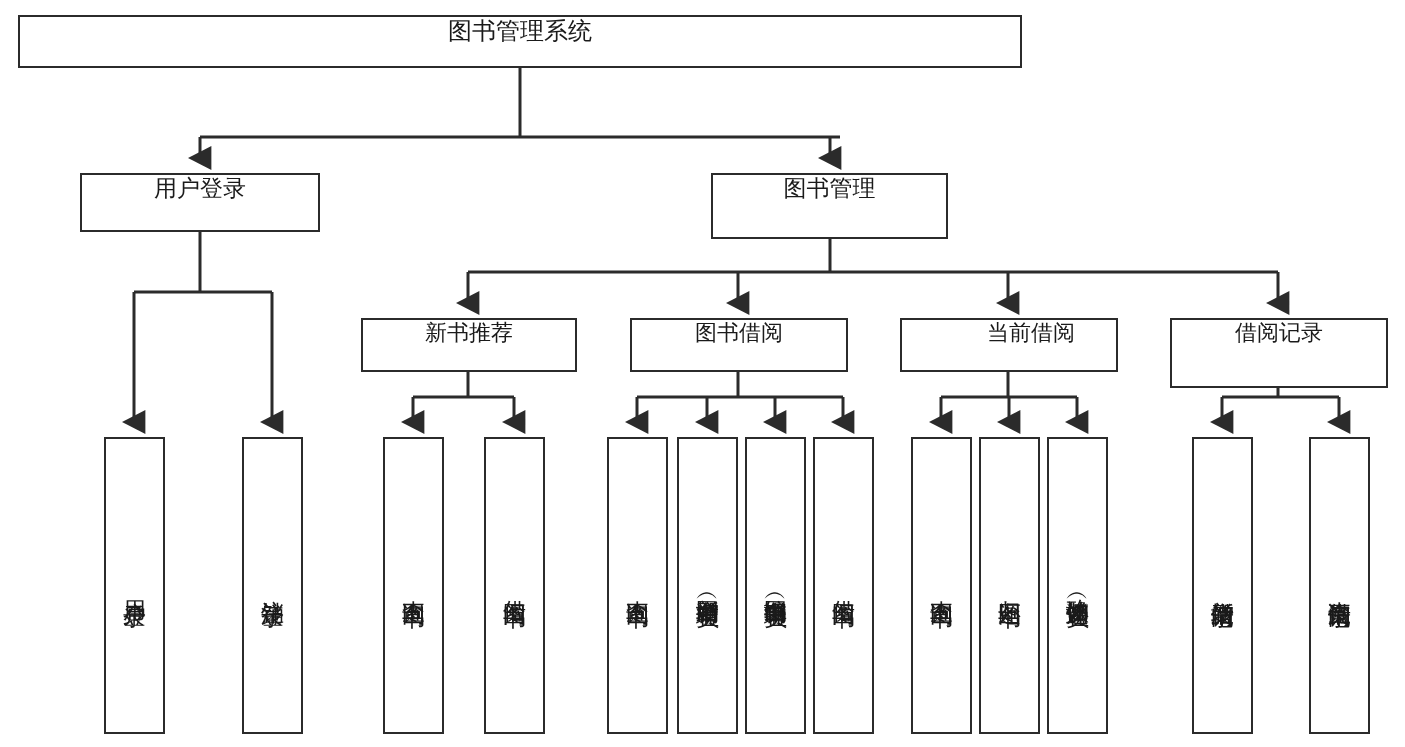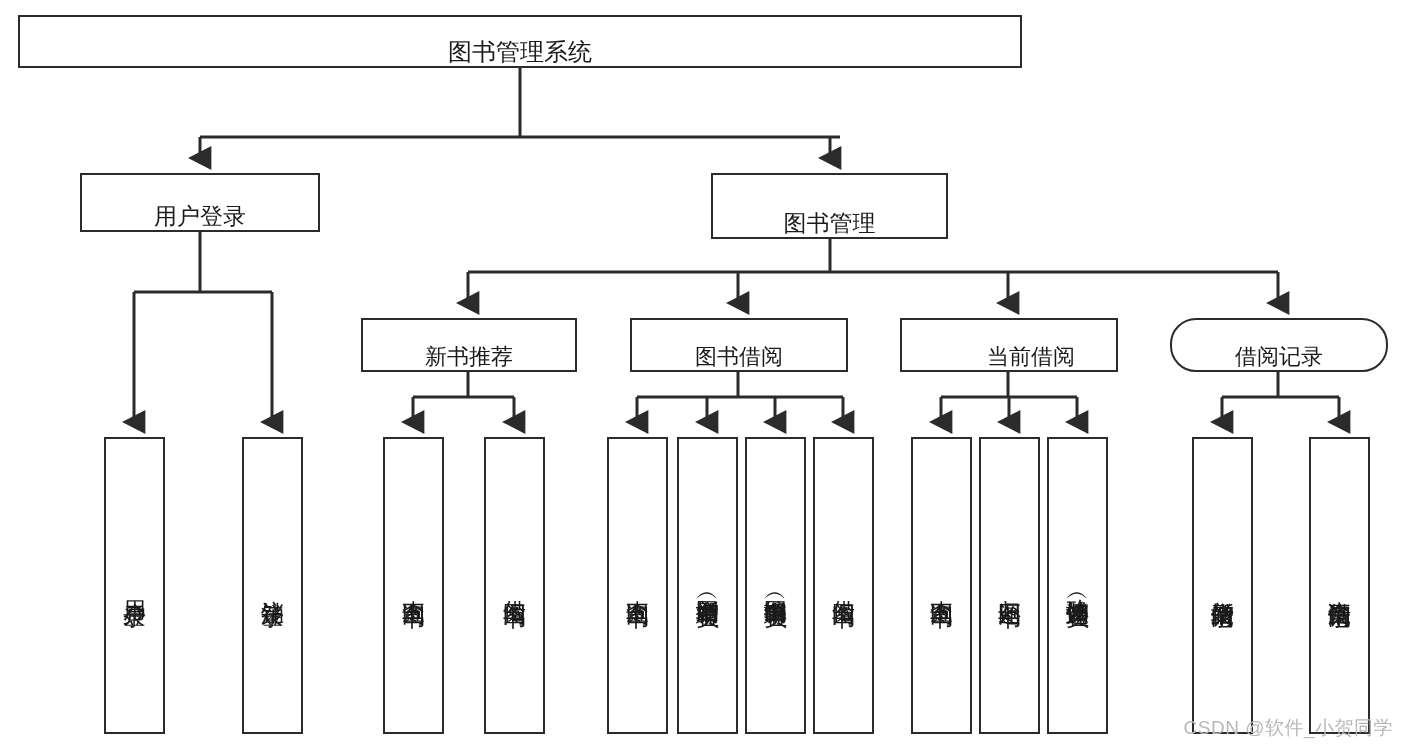--- a/index.html
+++ b/index.html
@@ -23,21 +23,21 @@
     top: 0;
     width: 1405px;
     height: 747px;
   }
   .node-box {
     position: absolute;
     box-sizing: border-box;
     border: 2px solid #2b2b2b;
     background: #ffffff;
     display: flex;
-    align-items: flex-end;
+    align-items: flex-start;
     justify-content: center;
   }
   .node-label {
     color: #1a1a1a;
     text-align: center;
     line-height: 1.18;
     white-space: nowrap;
   }
   .node-root .node-label {
     font-size: 24px;
@@ -143,21 +143,21 @@
 
   <div class="node-box node-sub" style="left:361px; top:318px; width:216px; height:54px;">
     <span class="node-label">新书推荐</span>
   </div>
   <div class="node-box node-sub" style="left:630px; top:318px; width:218px; height:54px;">
     <span class="node-label">图书借阅</span>
   </div>
   <div class="node-box node-sub" style="left:900px; top:318px; width:218px; height:54px;padding-left:44px;">
     <span class="node-label">当前借阅</span>
   </div>
-  <div class="node-box node-sub" style="left:1170px; top:318px; width:218px; height:54px;border-radius:26px;">
+  <div class="node-box node-sub" style="left:1170px; top:318px; width:218px; height:70px;">
     <span class="node-label">借阅记录</span>
   </div>
 
   <div class="node-box node-leaf" style="left:104px; top:437px; width:61px; height:297px;">
     <span class="node-label">用户登录</span>
   </div>
   <div class="node-box node-leaf" style="left:242px; top:437px; width:61px; height:297px;">
     <span class="node-label">注销登录</span>
   </div>
 
@@ -191,15 +191,14 @@
     <span class="node-label">确认归还（管理员）</span>
   </div>
 
   <div class="node-box node-leaf leaf-tall" style="left:1192px; top:437px; width:61px; height:297px;">
     <span class="node-label">新增借阅记录</span>
   </div>
   <div class="node-box node-leaf leaf-tall" style="left:1309px; top:437px; width:61px; height:297px;">
     <span class="node-label">查询借阅记录</span>
   </div>
 
-  <div class="watermark">CSDN @软件_小贺同学</div>
 
 </div>
 
 </body></html>

